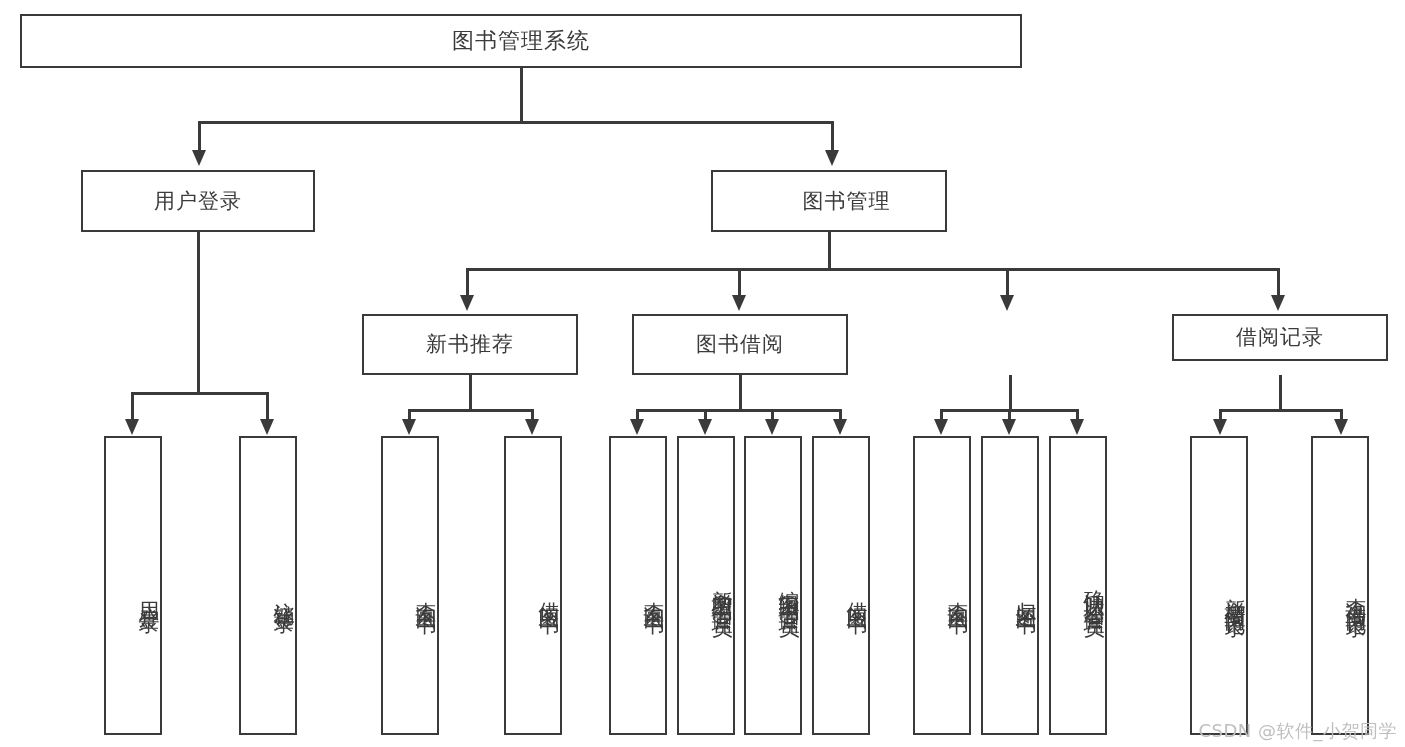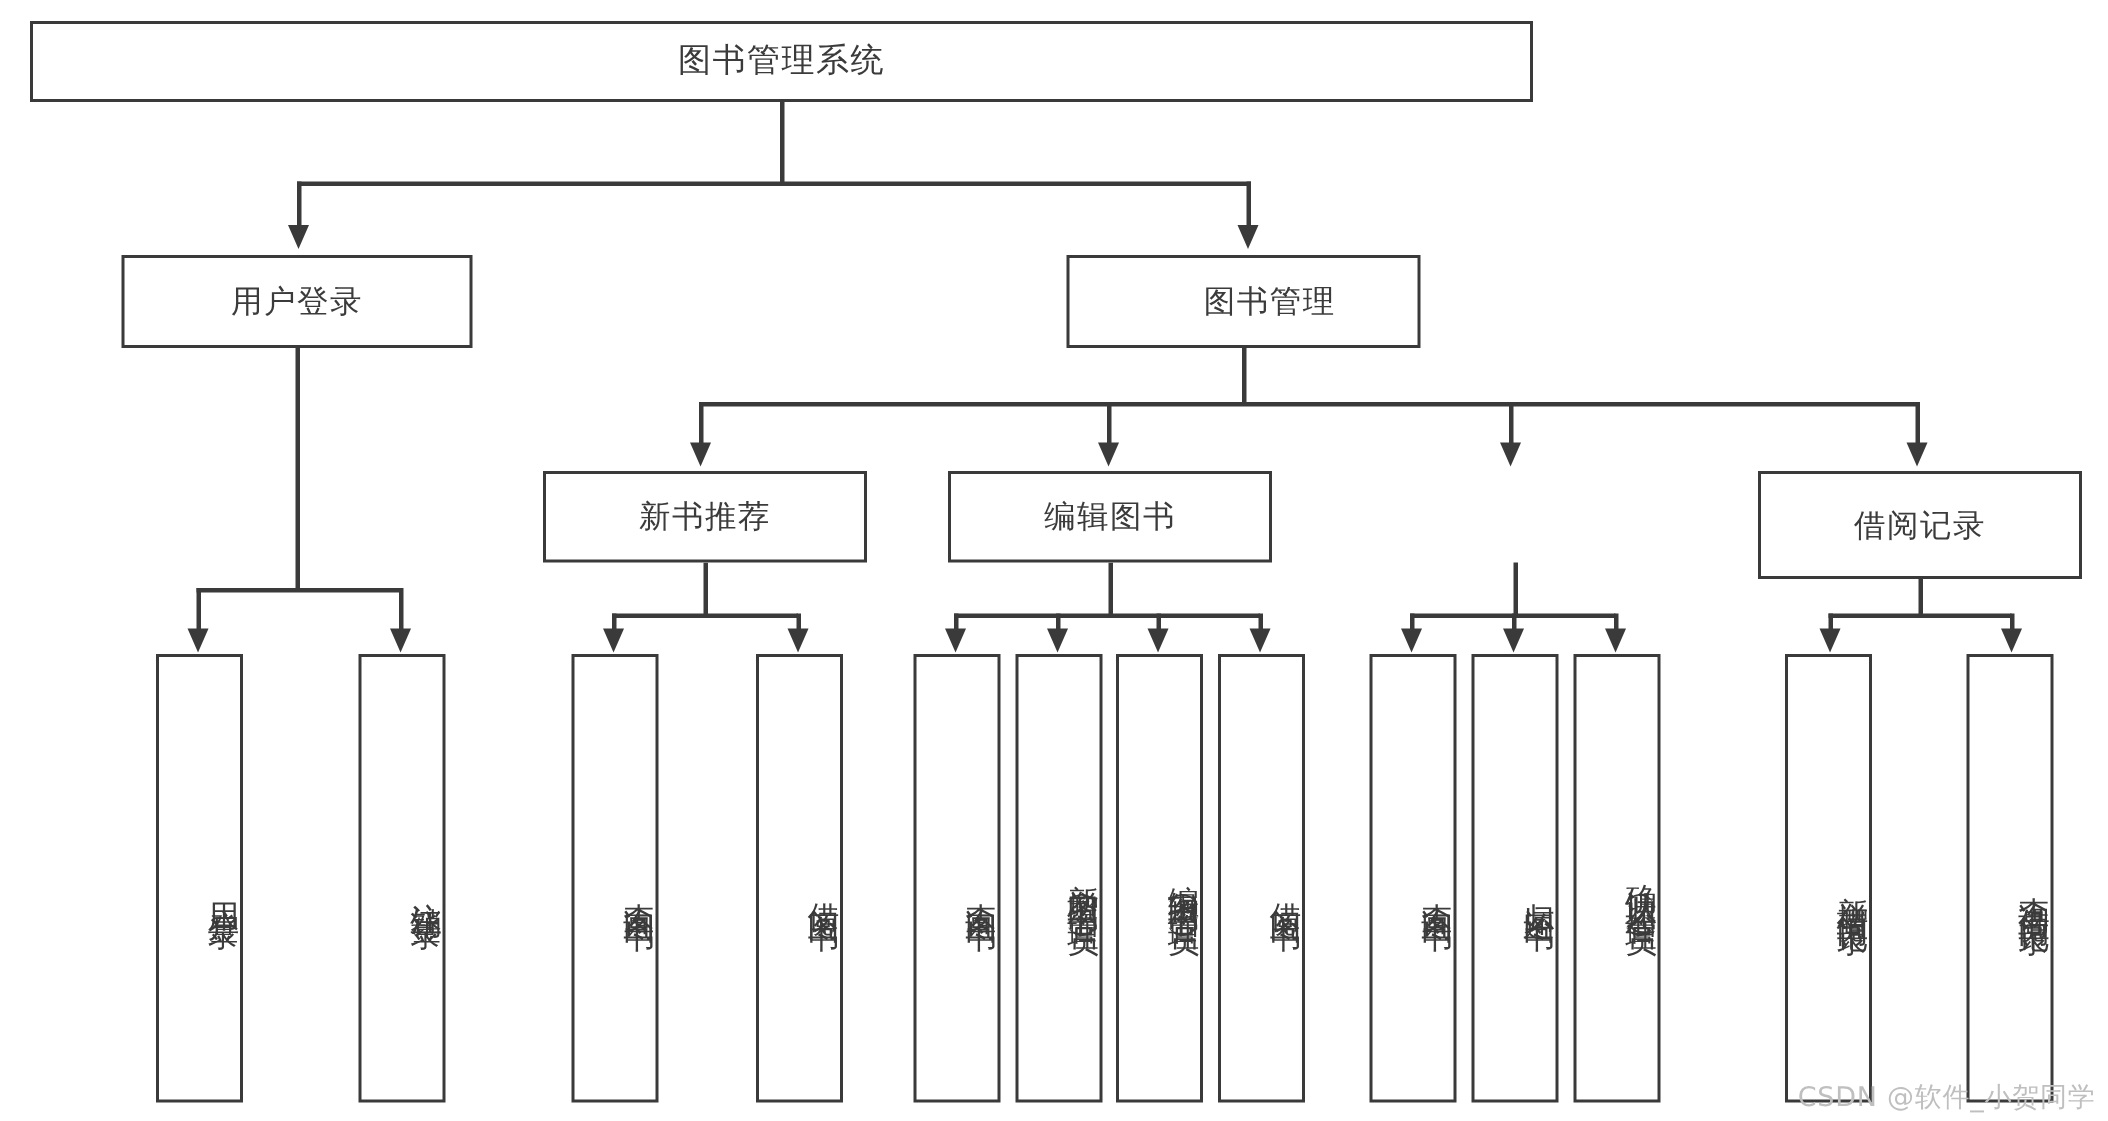--- a/index.html
+++ b/index.html
@@ -122,23 +122,23 @@
   <div class="arrow" style="left:732px; top:295px;"></div>
   <div class="edge v" style="left:1006px; top:268px; height:30px;"></div>
   <div class="arrow" style="left:1000px; top:295px;"></div>
   <div class="edge v" style="left:1277px; top:268px; height:30px;"></div>
   <div class="arrow" style="left:1271px; top:295px;"></div>
 
   <div class="node horiz" style="left:362px; top:314px; width:216px; height:61px;">
     <span>新书推荐</span>
   </div>
   <div class="node horiz" style="left:632px; top:314px; width:216px; height:61px;">
-    <span>编辑图书</span>
-  </div>
-  <div class="node horiz" style="left:1172px; top:314px; width:216px; height:72px;">
+    <span>图书借阅</span>
+  </div>
+  <div class="node horiz" style="left:1172px; top:314px; width:216px; height:47px;">
     <span>借阅记录</span>
   </div>
 
   <div class="edge v" style="left:469px; top:375px; height:36px;"></div>
   <div class="edge h" style="left:408px; top:409px; width:124px;"></div>
   <div class="edge v" style="left:408px; top:409px; height:16px;"></div>
   <div class="arrow" style="left:402px; top:419px;"></div>
   <div class="edge v" style="left:531px; top:409px; height:16px;"></div>
   <div class="arrow" style="left:525px; top:419px;"></div>
 

